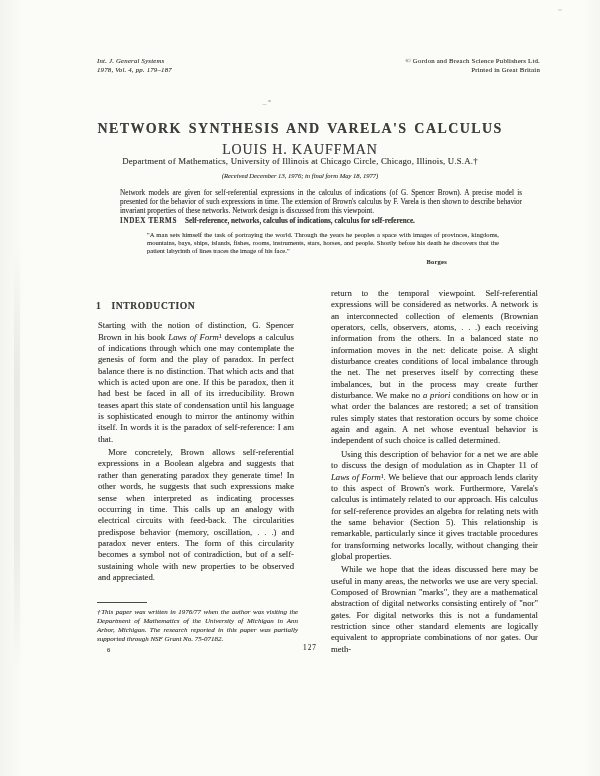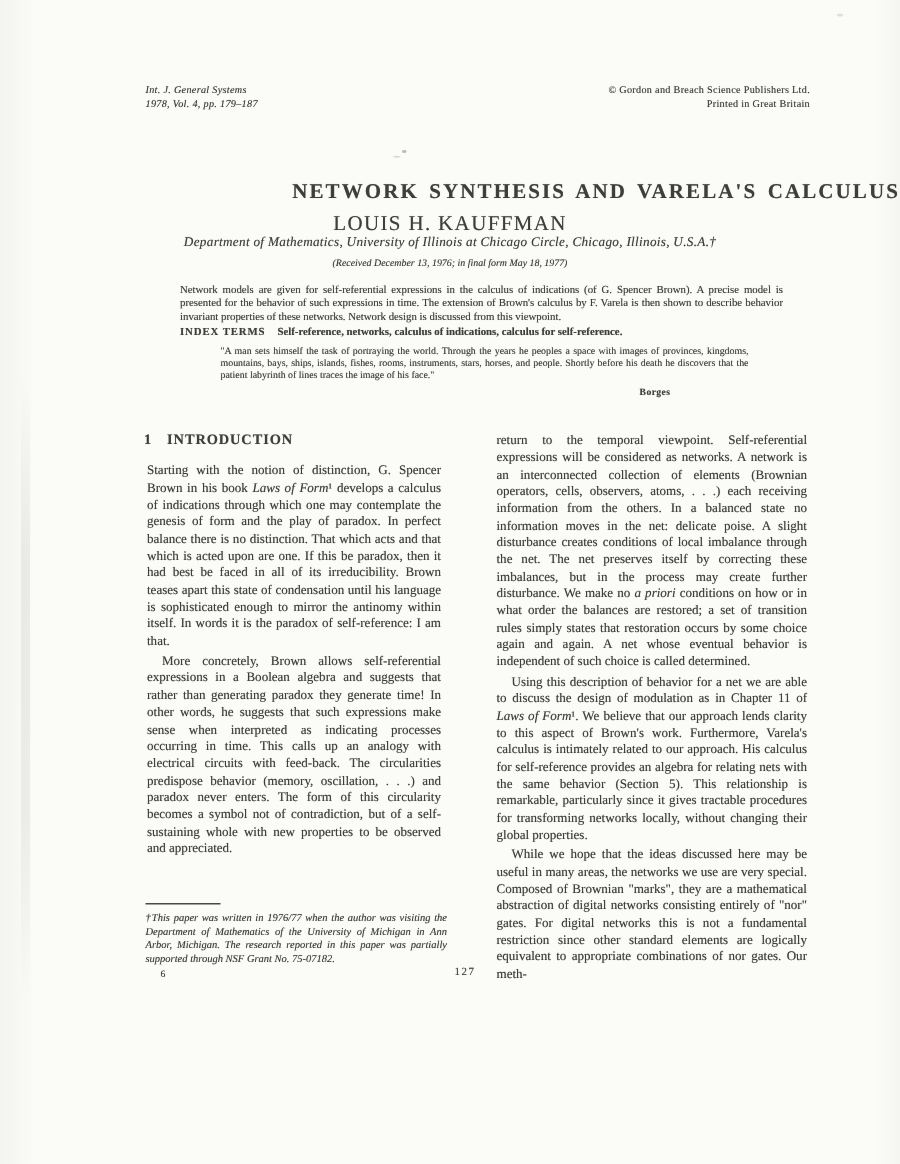--- a/index.html
+++ b/index.html
@@ -16,30 +16,30 @@
   .scan-text{ text-shadow:0 0 .5px rgba(63,62,60,.55); }
   .masthead{
     position:absolute;top:57px;left:97px;
     font-style:italic;font-size:6.8px;line-height:8.6px;letter-spacing:.2px;
   }
   .copyright{
     position:absolute;top:57px;right:60px;text-align:right;
     font-size:6.8px;line-height:8.6px;letter-spacing:.2px;
   }
   .paper-title{
-    position:absolute;top:112px;left:0;right:0;text-align:right;
+    position:absolute;top:112px;left:0;right:0;text-align:center;
     font-size:14px;font-weight:bold;letter-spacing:1.4px;word-spacing:2px;
   }
   .author{
     position:absolute;top:142px;left:0;right:0;text-align:center;
     font-size:14px;letter-spacing:.9px;
   }
   .affiliation{
     position:absolute;top:156px;left:0;right:0;text-align:center;
-    font-style:italic;font-size:8.8px;letter-spacing:.2px;
+    font-size:8.8px;letter-spacing:.2px;
   }
   .received{
     position:absolute;top:171.5px;left:0;right:0;text-align:center;
     font-style:italic;font-size:6.6px;
   }
   .abstract{
     position:absolute;top:189px;left:120px;width:402px;
     font-size:7.2px;line-height:9px;text-align:justify;
   }
   .index-terms{
@@ -53,21 +53,21 @@
   }
   .epigraph-attr{
     margin-top:2.5px;text-align:right;padding-right:52px;
     font-size:6.4px;font-weight:bold;letter-spacing:.3px;
   }
   .col{position:absolute;font-size:8.7px;line-height:11.35px;}
   .col-left{top:288px;left:96px;width:200px;}
   .col-right{top:286px;left:329px;width:211px;}
   .sec-heading{
     font-size:9.6px;font-weight:bold;letter-spacing:.6px;word-spacing:7px;
-    margin:0 0 9px 0;
+    margin:12px 0 9px 0;
   }
   .col p{margin:2px;text-align:justify;hyphens:auto;-webkit-hyphens:auto;}
   .col p.indent{text-indent:10px;}
   .footnote-rule{
     position:absolute;top:602px;left:97px;width:50px;height:0;
     border-top:1px solid #4a4946;
   }
   .footnote{
     position:absolute;top:608px;left:97px;width:201px;
     font-size:7px;line-height:8.9px;text-align:justify;font-style:italic;

